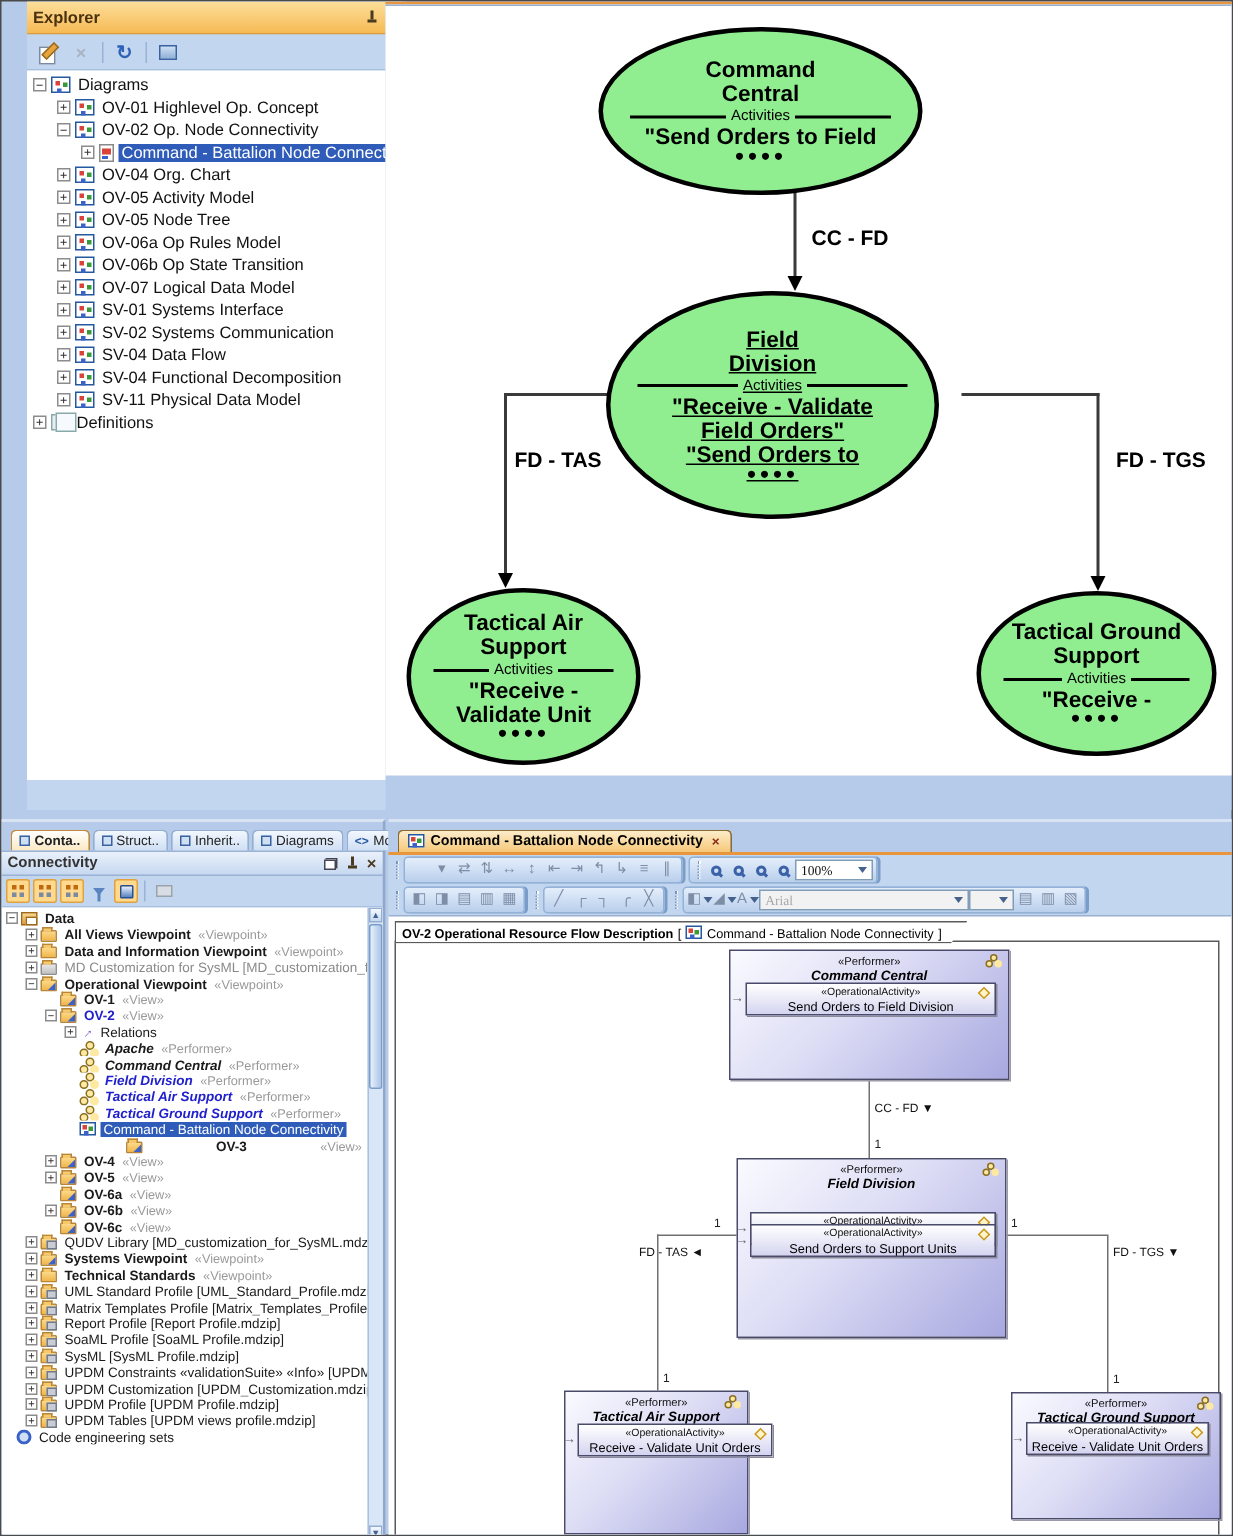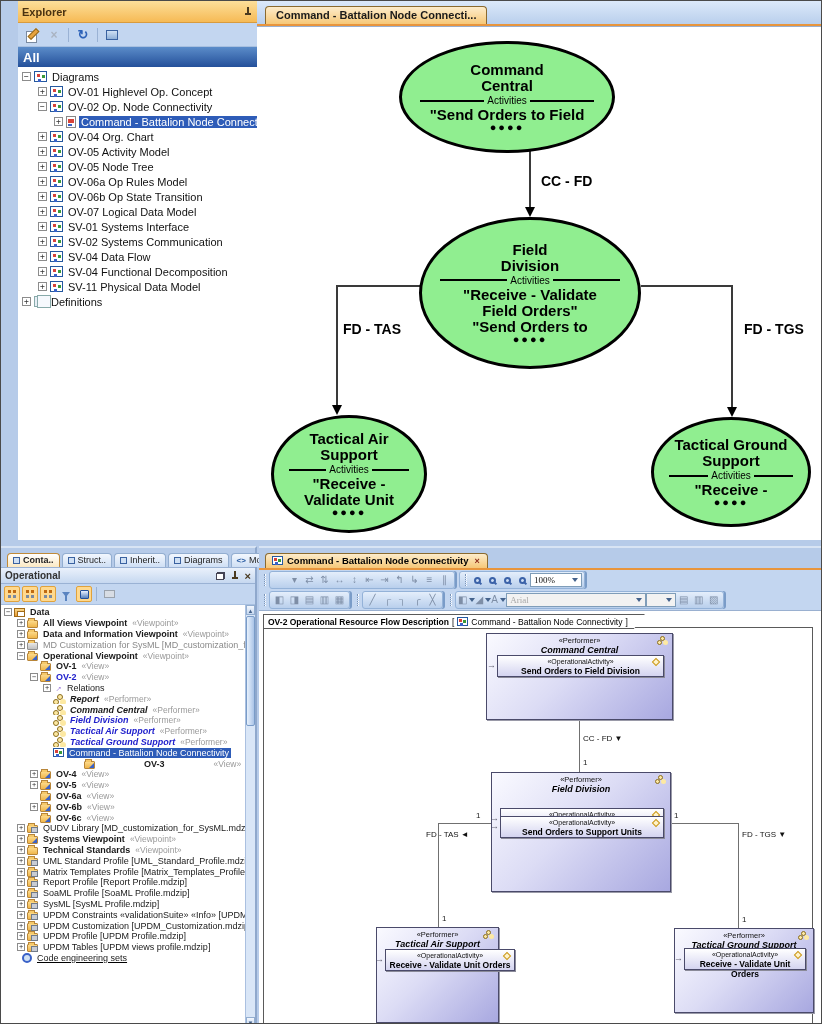--- a/index.html
+++ b/index.html
@@ -129,21 +129,21 @@
   .framehd{position:absolute;background:#fff;border:1px solid #5a5a5a;display:flex;align-items:center;gap:3px;font-size:8.5px;padding:1px 16px 1px 4px;clip-path:polygon(0 0,100% 0,calc(100% - 11px) 100%,0 100%);white-space:nowrap;}
   .framehd .bold{font-weight:bold;}
   .pnode{position:absolute;border:1px solid #4a4a6a;background:linear-gradient(135deg,#fafaff 0%,#dcdcf5 45%,#a8a8e0 100%);box-shadow:1px 1px 0 #9a9aa8;}
   .pnode .st{font-size:7.5px;text-align:center;margin-top:2px;color:#111;line-height:9px;}
   .pnode .nm{font-size:9px;font-weight:bold;font-style:italic;text-align:center;color:#000;line-height:10px;}
   .perficon{position:absolute;right:3px;top:2px;width:13px;height:9px;}
   .perficon::before{content:"";position:absolute;left:4px;top:0;width:3px;height:3px;border:1px solid #8a6d1f;border-radius:50%;background:#fde9a2;}
   .perficon::after{content:"";position:absolute;left:1px;top:4px;width:3px;height:3px;border:1px solid #8a6d1f;border-radius:50%;background:#fde9a2;box-shadow:6px 0 0 0 #fde9a2;}
   .pact{position:absolute;border:1px solid #4a4a6a;background:linear-gradient(#ffffff,#d4d4f0);box-shadow:1px 1px 0 #8a8a98;height:22px;}
   .pact .st{font-size:7px;line-height:9px;margin-top:1px;text-align:center;color:#111;}
-  .pact .nm{font-size:8.5px;font-weight:bold;line-height:10px;text-align:center;color:#000;font-style:normal;}
+  .pact .nm{font-size:8.5px;font-weight:normal;line-height:10px;text-align:center;color:#000;font-style:normal;}
   .pact .dia{position:absolute;right:4px;top:3px;width:6px;height:6px;background:#fff3c8;border:1px solid #c9971c;transform:rotate(45deg);}
   .pact .port{position:absolute;left:-11px;top:5px;font-size:9px;color:#667;line-height:9px;}
   .bline{position:absolute;background:#707070;}
   .bmult{position:absolute;font-size:8px;color:#222;}
   .blabel{position:absolute;font-size:8px;color:#111;white-space:nowrap;}
 </style>
 </head>
 <body>
 
 <div class="window">
@@ -165,23 +165,20 @@
         </span>
       <span class="vsep"></span>
       <span class="xbtn">
           <span class="ic-refresh">↻</span>
         </span>
       <span class="vsep"></span>
       <span class="xbtn">
           <span class="ic-image"></span>
         </span>
     </div>
-    <div class="allbar">
-        <span>All</span>
-      </div>
     <div class="xtree" id="xtree">
         <div class="trow" style="padding-left: 4px;">
           <span class="exp">−</span>
           <span class="ticon i-diagram"></span>
           <span class="tlabel">Diagrams</span>
         </div>
         <div class="trow" style="padding-left: 20px;">
           <span class="exp">+</span>
           <span class="ticon i-diagram"></span>
           <span class="tlabel">OV-01 Highlevel Op. Concept</span>
@@ -253,25 +250,20 @@
         </div>
         <div class="trow" style="padding-left: 4px;">
           <span class="exp">+</span>
           <span class="ticon i-defs"></span>
           <span class="tlabel">Definitions</span>
         </div>
       </div>
   </div>
 
   <div id="topright">
-    <div class="tabstrip">
-      <span class="dtab">
-          <span>Command - Battalion Node Connecti...</span>
-        </span>
-    </div>
     <div class="orangeline"></div>
     <div class="canvasT" id="canvasT">
         <div class="eline" style="left: 272px; top: 124px; width: 2px; height: 62px;"></div>
         <div class="earrow" style="left: 268px; top: 180px;"></div>
         <div class="elabel" style="left: 284px; top: 146px;">CC - FD</div>
         <div class="eline" style="left: 79px; top: 258px; width: 84px; height: 2px;"></div>
         <div class="eline" style="left: 79px; top: 258px; width: 2px; height: 122px;"></div>
         <div class="earrow" style="left: 75px; top: 378px;"></div>
         <div class="elabel" style="left: 86px; top: 294px;">FD - TAS</div>
         <div class="eline" style="left: 384px; top: 258px; width: 92px; height: 2px;"></div>
@@ -286,21 +278,21 @@
           <div class="gdivider">
             <span class="bar"></span>
             <span class="lbl">Activities</span>
             <span class="bar"></span>
           </div>
           <div class="gact">
             <div>"Send Orders to Field</div>
           </div>
           <div class="gdots">●●●●</div>
         </div>
-        <div class="gnode" style="left: 162px; top: 190px; width: 222px; height: 152px;">
+        <div class="gnode" style="left: 147px; top: 190px; width: 222px; height: 152px; text-decoration: underline;">
           <div class="gtitle">
             <div>Field</div>
             <div>Division</div>
           </div>
           <div class="gdivider">
             <span class="bar"></span>
             <span class="lbl">Activities</span>
             <span class="bar"></span>
           </div>
           <div class="gact">
@@ -361,21 +353,21 @@
         <span class="ctab">
           <span class="ctabicon"></span>
           <span>Diagrams</span>
         </span>
         <span class="ctab">
           <span class="ctabicon m">&lt;&gt;</span>
           <span>Model ..</span>
         </span>
       </div>
     <div class="chdr">
-      <span class="t">Operational</span>
+      <span class="t">Connectivity</span>
       <span class="winbtns">
         <span class="ic-float"></span>
         <span class="ic-pin"></span>
         <span class="ic-x">×</span>
       </span>
     </div>
     <div class="ctoolbar">
       <span class="cbtn hl">
           <span class="ic-grid"></span>
         </span>
@@ -439,21 +431,21 @@
             <span class="sfx">«View»</span>
           </div>
           <div class="t2row" style="padding-left: 42px;">
             <span class="exp">+</span>
             <span class="ticon i-rel">→</span>
             <span class="t2label">Relations</span>
           </div>
           <div class="t2row" style="padding-left: 42px;">
             <span class="spc"></span>
             <span class="ticon i-performer"></span>
-            <span class="t2label b i">Report</span>
+            <span class="t2label b i">Apache</span>
             <span class="sfx">«Performer»</span>
           </div>
           <div class="t2row" style="padding-left: 42px;">
             <span class="spc"></span>
             <span class="ticon i-performer"></span>
             <span class="t2label b i">Command Central</span>
             <span class="sfx">«Performer»</span>
           </div>
           <div class="t2row" style="padding-left: 42px;">
             <span class="spc"></span>
@@ -569,21 +561,21 @@
           <div class="t2row" style="padding-left: 16px;">
             <span class="exp">+</span>
             <span class="ticon i-folder pk"></span>
             <span class="t2label">UPDM Profile [UPDM Profile.mdzip]</span>
           </div>
           <div class="t2row" style="padding-left: 16px;">
             <span class="exp">+</span>
             <span class="ticon i-folder pk"></span>
             <span class="t2label">UPDM Tables [UPDM views profile.mdzip]</span>
           </div>
-          <div class="t2row" style="padding-left: 11px; text-decoration: underline;">
+          <div class="t2row" style="padding-left: 0;">
             <span class="spc"></span>
             <span class="ticon i-code"></span>
             <span class="t2label">Code engineering sets</span>
           </div>
         </div>
       <div class="cscroll">
         <div class="btn">▲</div>
         <div class="thumb"></div>
         <div class="btn dn">▼</div>
       </div>

